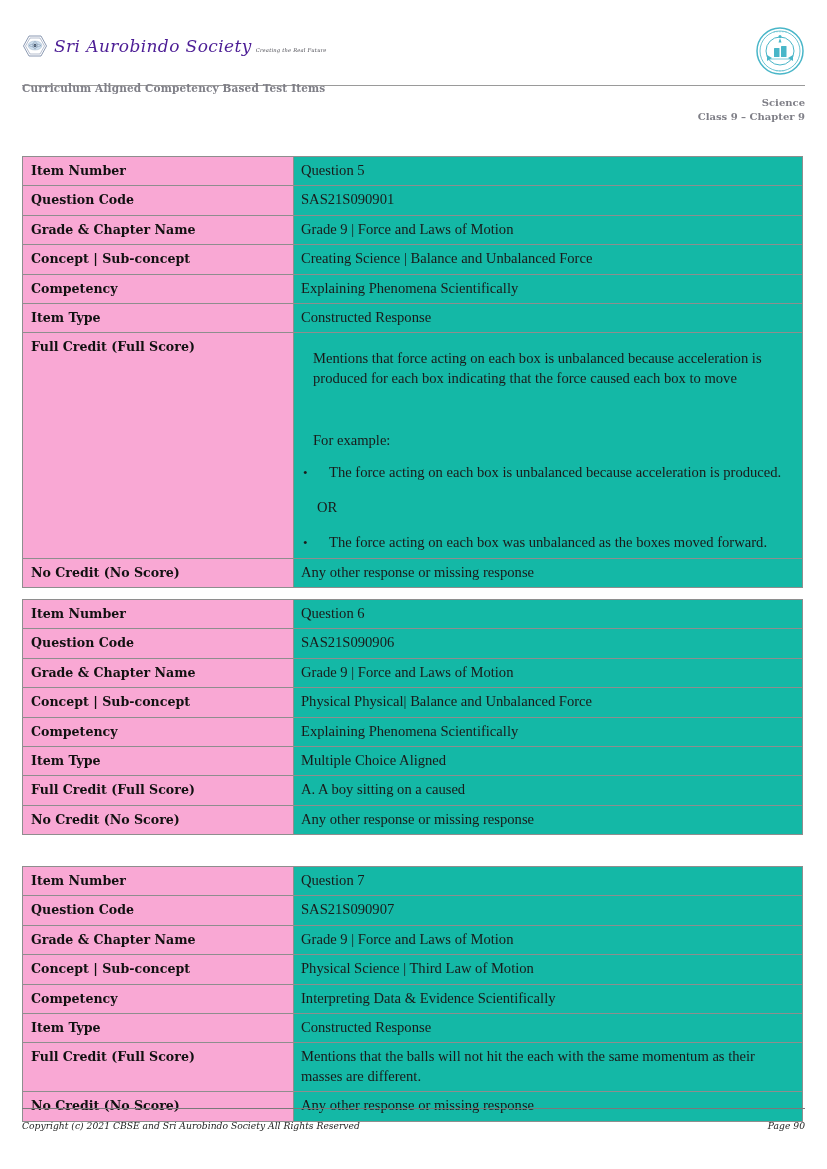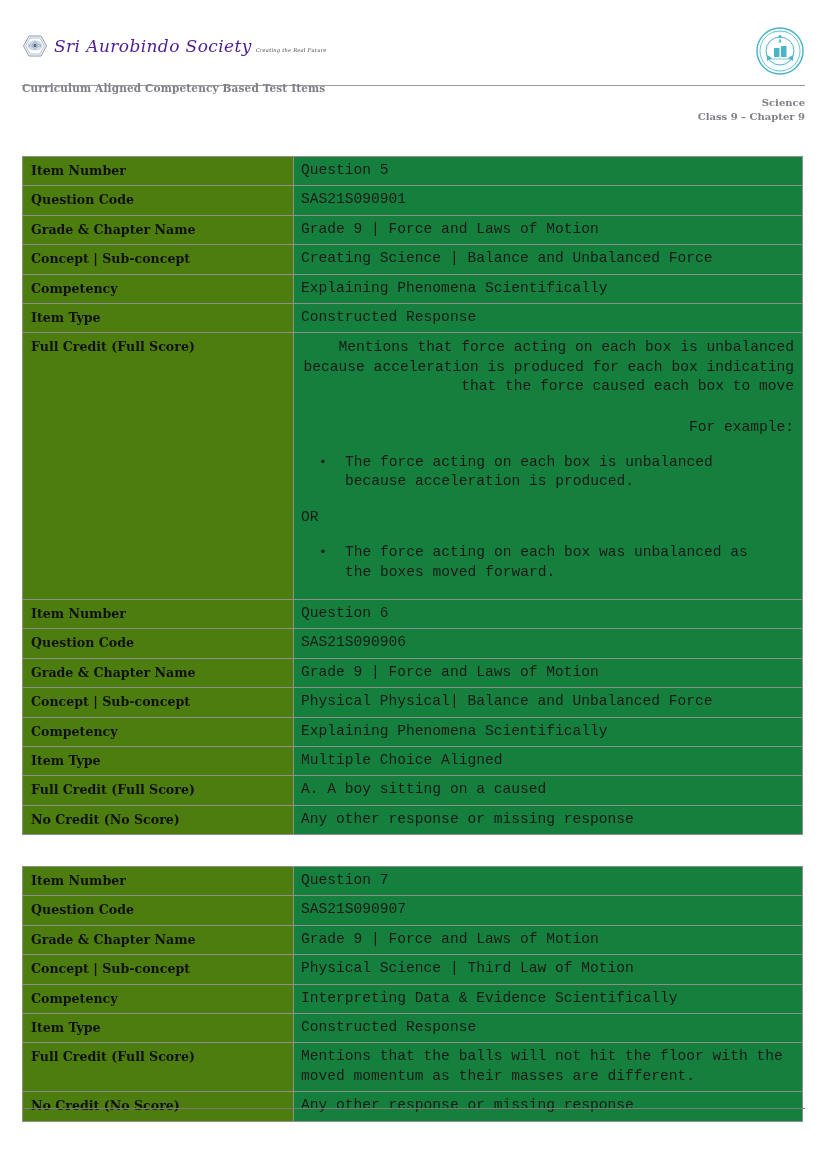--- a/index.html
+++ b/index.html
@@ -117,53 +117,53 @@
   }
   .tbl td {
     border: 1px solid #8e8e8e;
     padding: 4px 7px 5px 7px;
     font-size: 14.2px;
     line-height: 19.4px;
     vertical-align: top;
   }
   .tbl td.k {
     width: 255px;
-    background: #4d7c0f;
+    background: #f9a8d4;
     font-family: "DejaVu Serif", serif;
     font-weight: bold;
     font-size: 12.6px;
     color: #111;
     padding-left: 8px;
     white-space: nowrap;
   }
   .tbl td.v {
-    background: #15803d;
-    font-family: Liberation Mono, monospace;
+    background: #14b8a6;
+    font-family: Liberation Serif, serif;
     font-size: 14.6px;
     color: #1a1a1a;
   }
   .tbl td.v-tall { height: 182px; }
   .tbl td.k-tall { height: 182px; }
 
-  .para { margin: 1px; text-align: right; }
+  .para { margin: 12px; }
   .gap { height: 19px; }
   .bullets { margin: 0; padding: 0; list-style: none; }
   .bullets li {
     position: relative;
     padding-left: 28px;
-    margin: 16px;
+    margin: 0;
   }
   .bullets li::before {
     content: "\2022";
     position: absolute;
     left: 2px;
     top: 0;
     font-size: 13px;
   }
-  .or-line { margin: 0; }
+  .or-line { margin: 16px; }
 
   #t1 { top: 156px; }
   #t2 { top: 599px; }
   #t3 { top: 866px; }
 
   
   .footer-rule {
     position: absolute;
     left: 22px;
     top: 1108px;
@@ -353,24 +353,28 @@
       <tr>
         <td class="k">Competency</td>
         <td class="v">Interpreting Data &amp; Evidence Scientifically</td>
       </tr>
       <tr>
         <td class="k">Item Type</td>
         <td class="v">Constructed Response</td>
       </tr>
       <tr>
         <td class="k">Full Credit (Full Score)</td>
-        <td class="v">Mentions that the balls will not hit the floor with the moved momentum as their masses are different.</td>
+        <td class="v">Mentions that the balls will not hit the each with the same momentum as their masses are different.</td>
       </tr>
       <tr>
         <td class="k">No Credit (No Score)</td>
         <td class="v">Any other response or missing response</td>
       </tr>
     </tbody>
   </table>
 
   <div class="footer-rule"></div>
+  <div class="footer">
+    <span>Copyright (c) 2021 CBSE and Sri Aurobindo Society All Rights Reserved</span>
+    <span>Page 90</span>
+  </div>
 
 </div>
 
 </body></html>

